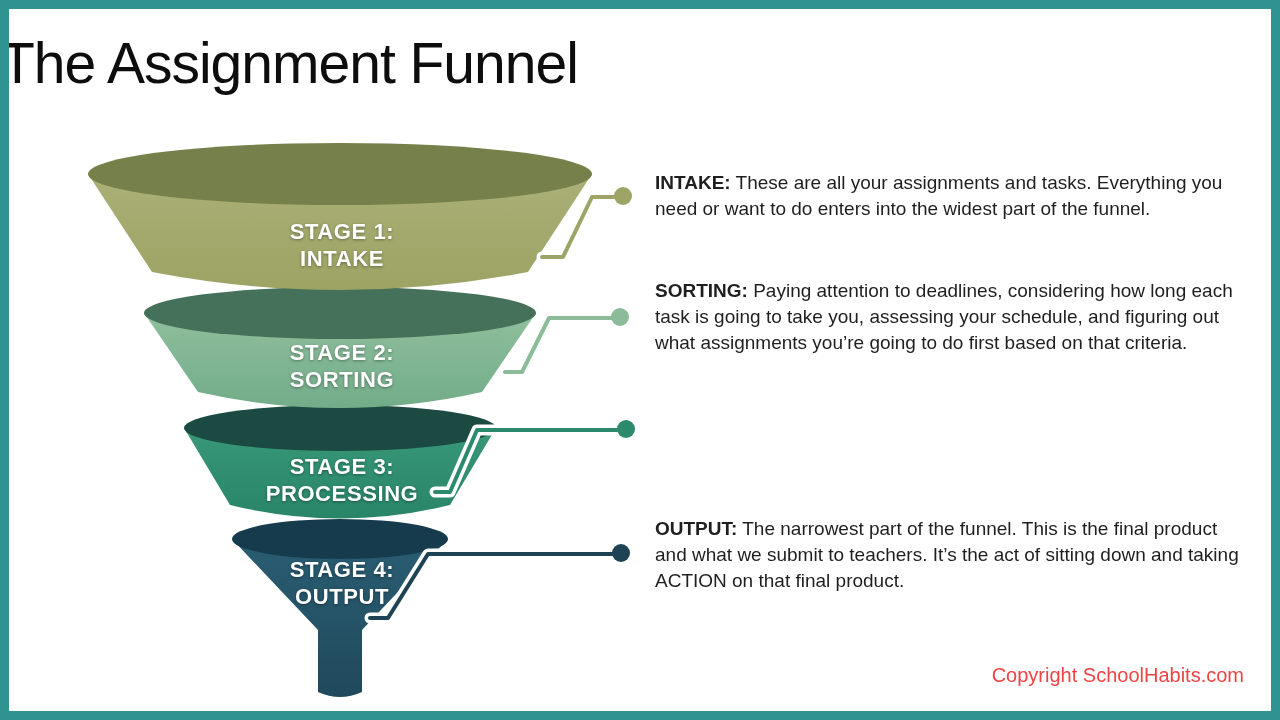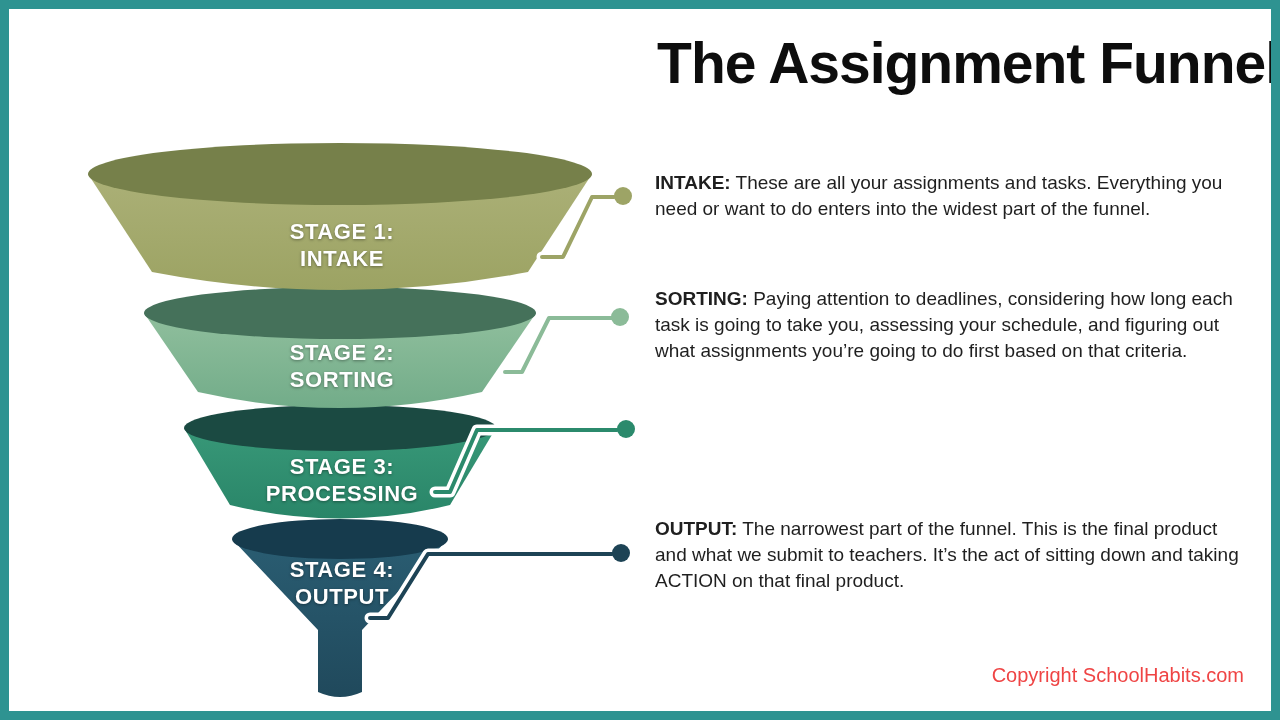--- a/index.html
+++ b/index.html
@@ -5,36 +5,36 @@
   html,body{margin:0;padding:0;background:#e8e8e8;}
   .canvas{
     position:relative;width:1280px;height:720px;background:#ffffff;
     overflow:hidden;font-family:"Liberation Sans",sans-serif;
   }
   .frame{
     position:absolute;inset:0;border:9px solid #2e9391;pointer-events:none;z-index:50;
   }
   .title{
     position:absolute;left:0;top:30px;width:1280px;margin:0;
-    text-align:right;font-size:57px;font-weight:700;letter-spacing:-1px;
+    text-align:left;font-size:57px;font-weight:400;letter-spacing:-1px;
     color:#0d0d0d;z-index:5;
   }
   .funnel-svg{position:absolute;left:0;top:0;z-index:4;}
   .stage-label{
     font-family:"Liberation Sans",sans-serif;font-weight:700;font-size:22px;
     letter-spacing:.6px;fill:#ffffff;text-anchor:middle;
     text-shadow:0 1px 3px rgba(0,0,0,.38);
   }
   .desc{
     position:absolute;left:655px;width:592px;margin:0;
     font-size:19px;line-height:26px;color:#1f1f1f;z-index:5;
   }
   .desc .lead{font-weight:700;}
   .desc-1{top:170px;}
-  .desc-2{top:278px;margin-top:8px;}
+  .desc-2{top:278px;}
   .desc-3{top:401px;}
   .desc-4{top:516px;}
   .copyright{
     position:absolute;right:36px;top:664px;font-size:20px;color:#ef4444;z-index:5;
   }
 </style>
 </head>
 <body>
 
 <div class="canvas">

